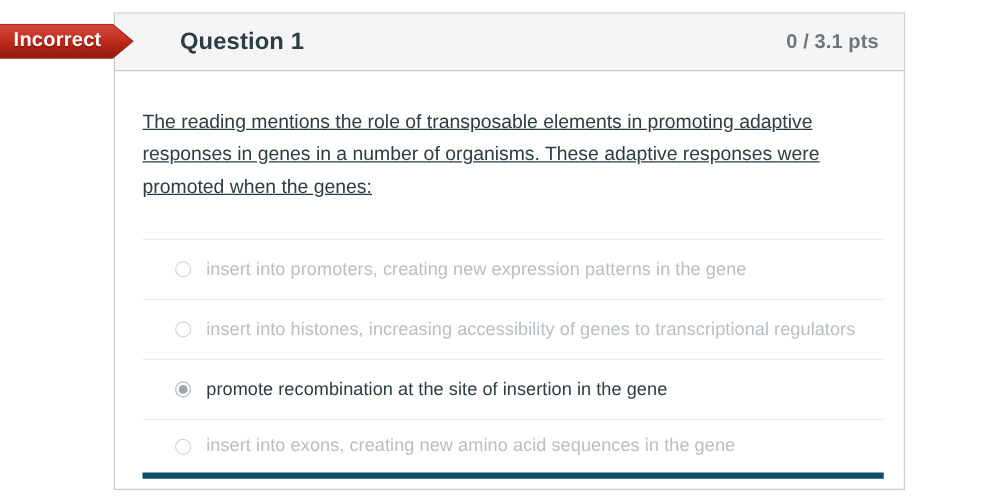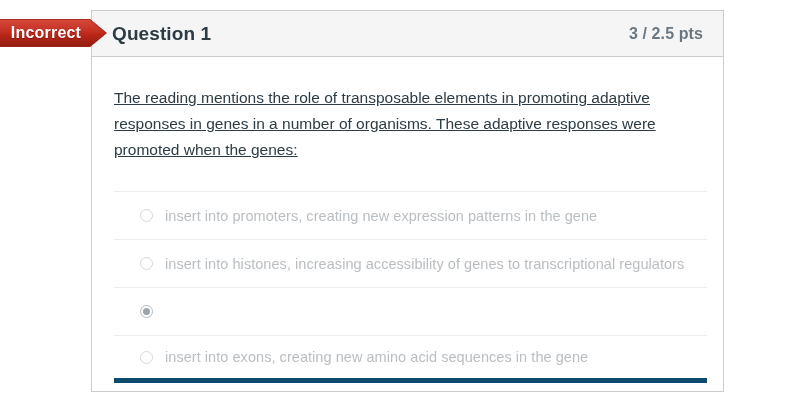--- a/index.html
+++ b/index.html
@@ -38,20 +38,21 @@
     justify-content: space-between;
     padding: 0 20px 0 20px;
     box-sizing: border-box;
   }
 
   .question-name {
     font-size: 19px;
     font-weight: bold;
     color: #2d3b45;
     letter-spacing: 0.1px;
+    margin-left: 32px;
   }
 
   .question-points {
     font-size: 16px;
     font-weight: bold;
     color: #6b7780;
     letter-spacing: 0.1px;
   }
 
   .question-body {
@@ -158,40 +159,41 @@
     padding-left: 2px;
   }
 </style>
 </head>
 <body>
 
 <div class="question-card">
 
   <div class="question-header">
     <div class="question-name">Question 1</div>
-    <div class="question-points">3 / 2.5 pts</div>
+    <div class="question-points">0 / 3.1 pts</div>
   </div>
 
   <div class="question-body">
     <p class="question-text">The reading mentions the role of transposable elements in promoting adaptive responses in genes in a number of organisms. These adaptive responses were promoted when the genes:</p>
 
     <div class="answers">
 
       <div class="answer">
         <span class="radio"></span>
         <span class="answer-text">insert into promoters, creating new expression patterns in the gene</span>
       </div>
 
       <div class="answer">
         <span class="radio"></span>
         <span class="answer-text">insert into histones, increasing accessibility of genes to transcriptional regulators</span>
       </div>
 
       <div class="answer selected">
         <span class="radio"></span>
+        <span class="answer-text">promote recombination at the site of insertion in the gene</span>
       </div>
 
       <div class="answer">
         <span class="radio"></span>
         <span class="answer-text">insert into exons, creating new amino acid sequences in the gene</span>
       </div>
 
     </div>
   </div>
 </div>

